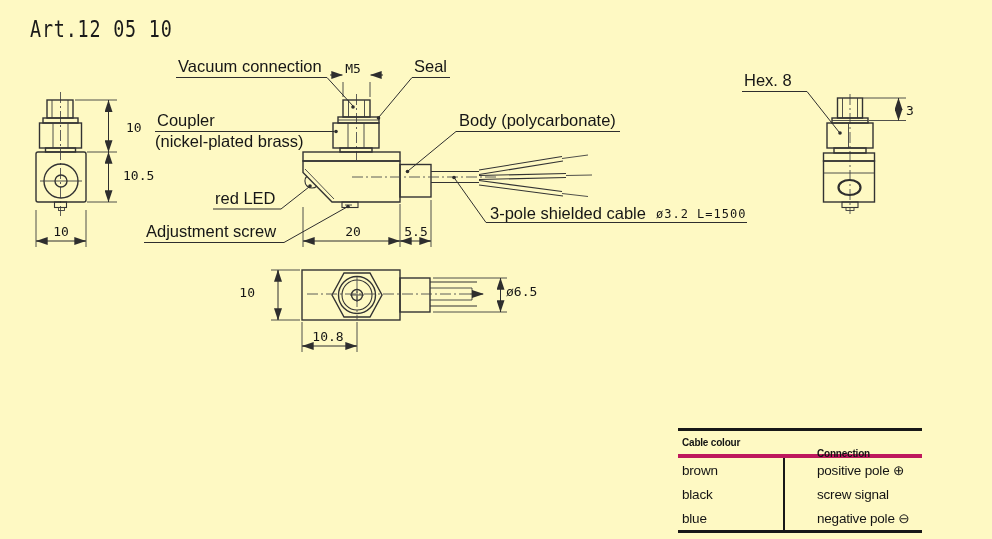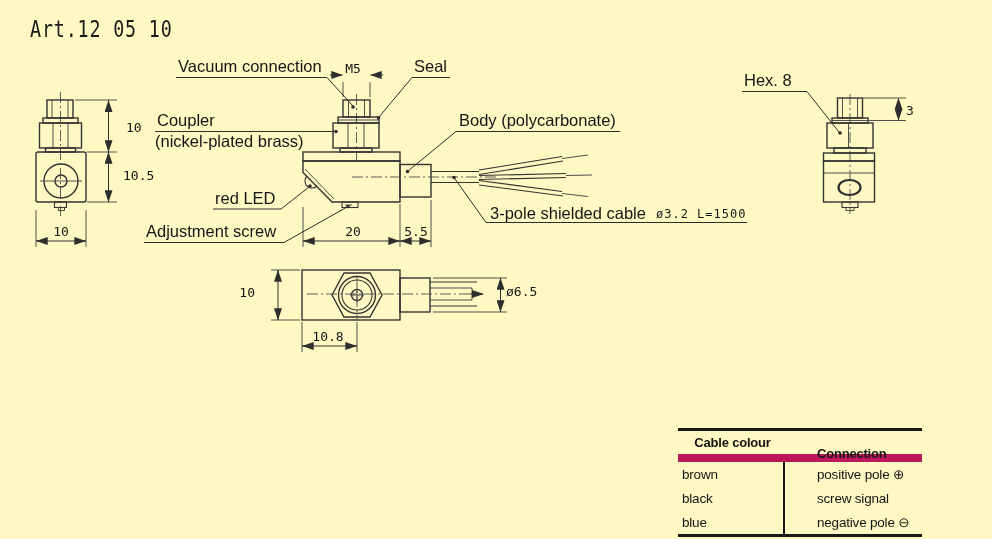--- a/index.html
+++ b/index.html
@@ -15,22 +15,22 @@
   .dim{fill:none;stroke:#2e2e2e;stroke-width:1;}
   .cl{fill:none;stroke:#4d4d4d;stroke-width:0.9;stroke-dasharray:11 3 2 3;}
   .dot{fill:#2e2e2e;stroke:none;}
   .lbl{font-family:"Liberation Sans",sans-serif;font-size:16.5px;fill:#161616;}
   .dimtxt{font-family:"DejaVu Sans Mono",monospace;font-size:13px;fill:#161616;}
   .dimtxt2{font-family:"DejaVu Sans Mono",monospace;font-size:12px;fill:#161616;letter-spacing:1px;}
   
   .ctable{position:absolute;left:678px;top:428px;width:244px;
           border-top:3px solid #181818;border-bottom:3px solid #181818;
           color:#141414;letter-spacing:-0.2px;}
-  .ct-head{display:flex;height:23px;align-items:center;border-bottom:8px solid #be185d;
-           font-weight:bold;font-size:13px;text-align:center;}
+  .ct-head{display:flex;height:23px;align-items:center;border-bottom:4px solid #be185d;
+           font-weight:bold;font-size:10px;}
   .ct-row{display:flex;height:24px;align-items:center;font-size:13.5px;}
   .ct-c1{width:105px;padding-left:4px;box-sizing:border-box;flex:none;}
   .ct-c2{flex:1;padding-left:32px;display:flex;align-items:center;height:100%;}
   .ct-head .ct-c2{padding-left:34px;margin-top:22px;}
   .ct-row .ct-c2{border-left:2px solid #181818;}
 </style>
 </head>
 <body>
 
 <div class="stage">

